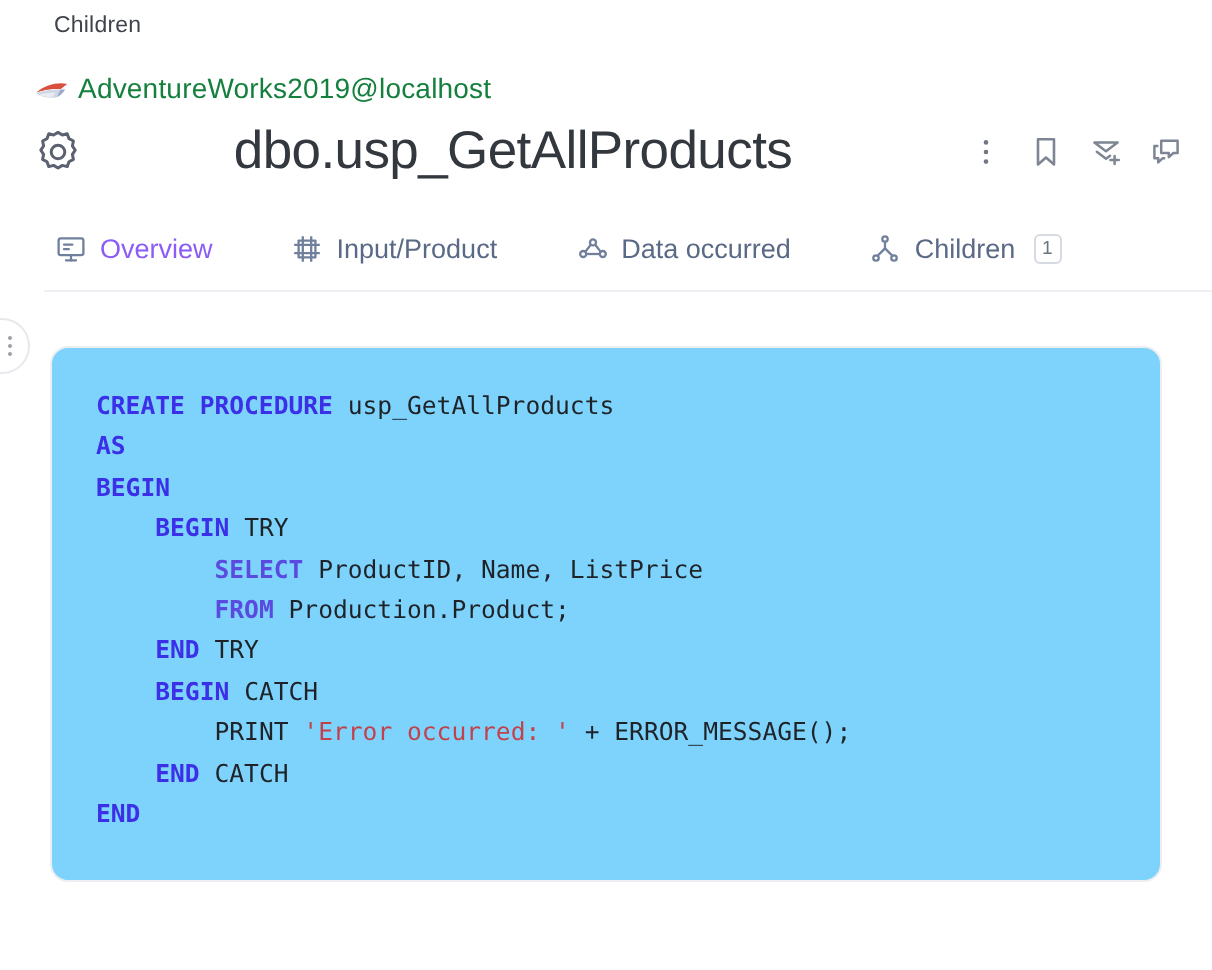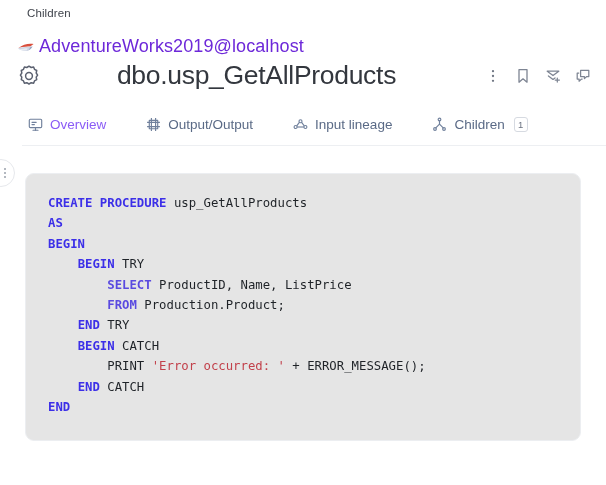--- a/index.html
+++ b/index.html
@@ -35,22 +35,22 @@
     align-items: center;
     gap: 5px;
   }
   .source-icon {
     width: 17px;
     height: 15px;
     display: block;
     flex: 0 0 auto;
   }
   .source-text {
-    font-size: 18px;
-    color: #6d28d9;
+    font-size: 14px;
+    color: #15803d;
     letter-spacing: 0.1px;
     text-align: center;
   }
 
   
   .title-row {
     position: absolute;
     left: 16px;
     top: 60px;
     right: 8px;
@@ -168,21 +168,21 @@
     display: block;
   }
 
   
   .code-card {
     position: absolute;
     left: 25px;
     top: 173px;
     width: 556px;
     height: 268px;
-    background: #e5e5e5;
+    background: #7dd3fc;
     border: 1px solid #eceef1;
     border-radius: 9px;
     box-sizing: border-box;
     overflow: hidden;
   }
   .code-pre {
     margin: 0;
     padding: 19px 0 0 22px;
     font-family: "DejaVu Sans Mono", monospace;
     font-size: 12.3px;
@@ -267,35 +267,35 @@
     <span>Overview</span>
   </div>
 
   <div class="tab">
     <span class="tab-icon">
       <svg viewBox="0 0 15 15" width="15" height="15" xmlns="http://www.w3.org/2000/svg" fill="none" stroke="#70809c" stroke-width="1.15" stroke-linejoin="round">
         <rect x="3.3" y="3.3" width="8.4" height="8.4"></rect>
         <path d="M5.4 1.1 v12.8 M9.6 1.1 v12.8 M1.1 5.4 h12.8 M1.1 9.6 h12.8"></path>
       </svg>
     </span>
-    <span>Output/Output</span>
+    <span>Input/Product</span>
   </div>
 
   <div class="tab">
     <span class="tab-icon">
       <svg viewBox="0 0 15 15" width="15" height="15" xmlns="http://www.w3.org/2000/svg" fill="none" stroke="#70809c" stroke-width="1.15" stroke-linejoin="round">
         <circle cx="2.6" cy="10.0" r="1.5"></circle>
         <circle cx="12.4" cy="10.0" r="1.5"></circle>
         <circle cx="7.5" cy="4.2" r="1.5"></circle>
         <path d="M4.1 10.0 h6.8"></path>
         <path d="M6.4 5.4 l-2.7 3.4"></path>
         <path d="M8.6 5.4 l2.7 3.4"></path>
       </svg>
     </span>
-    <span>Input lineage</span>
+    <span>Data occurred</span>
   </div>
 
   <div class="tab">
     <span class="tab-icon">
       <svg viewBox="0 0 15 15" width="15" height="15" xmlns="http://www.w3.org/2000/svg" fill="none" stroke="#70809c" stroke-width="1.15" stroke-linejoin="round" stroke-linecap="round">
         <circle cx="7.5" cy="2.5" r="1.35"></circle>
         <circle cx="3.0" cy="12.0" r="1.35"></circle>
         <circle cx="12.0" cy="12.0" r="1.35"></circle>
         <path d="M7.5 3.9 v3.3"></path>
         <path d="M7.5 7.2 l-3.7 3.7"></path>

